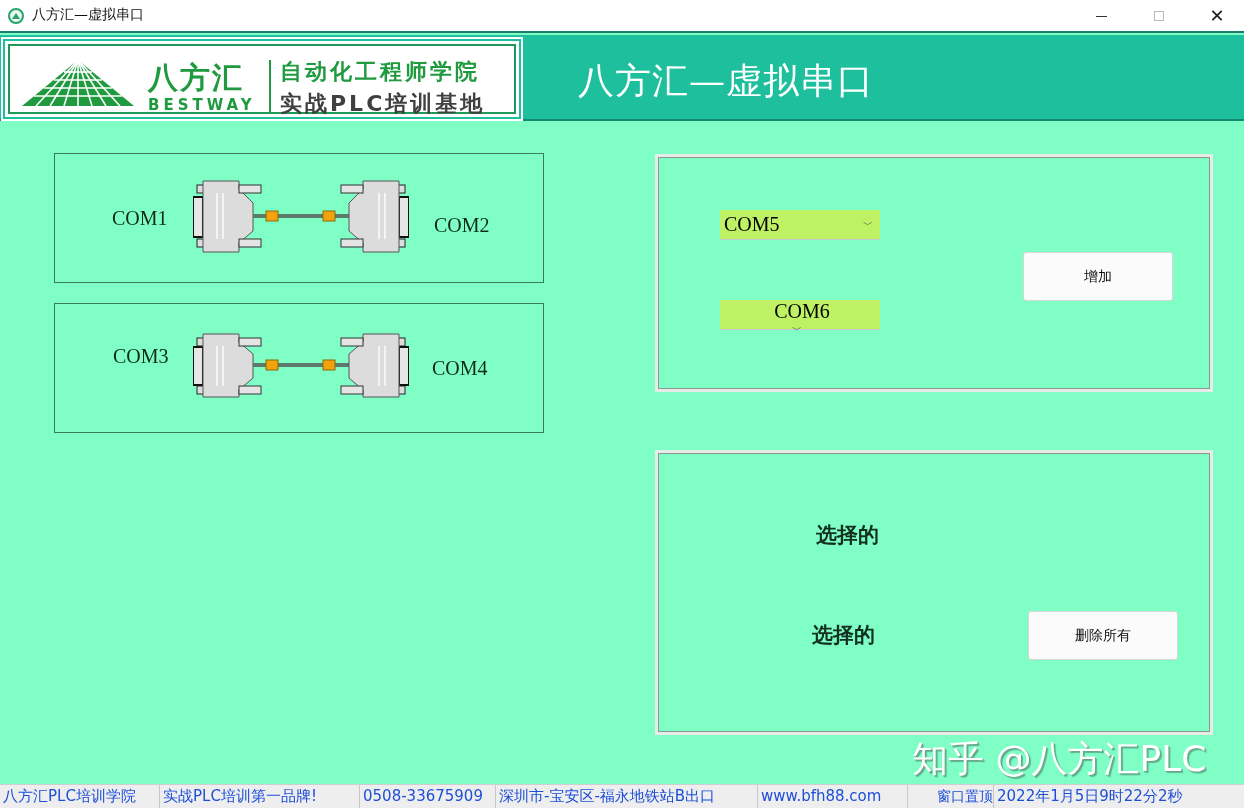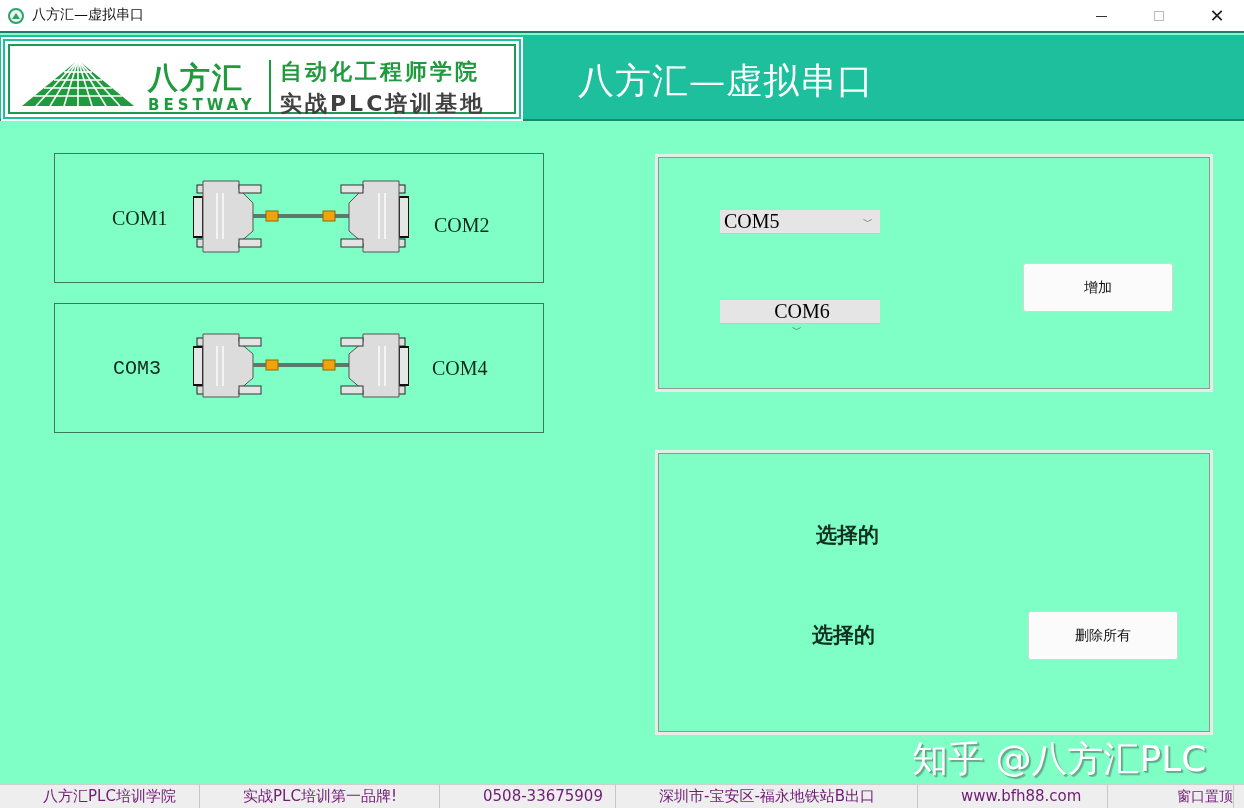--- a/index.html
+++ b/index.html
@@ -36,41 +36,41 @@
   .pair-panel.p1 { top: 153px; }
   .pair-panel.p2 { top: 303px; }
   .com-label { position: absolute; font-family: "Liberation Serif", serif; font-size: 20px; color: #102a1c; }
   .cable { position: absolute; left: 138px; top: 25px; width: 216px; height: 75px; }
 
   
   .group-panel { position: absolute; left: 655px; width: 558px; border: 3px solid #e8ece9; outline: 1px solid #8a9a90; outline-offset: -4px; background: #7fffc6; box-shadow: inset 0 0 0 1px #8a9a90; }
   .group-panel.add { top: 154px; height: 238px; }
   .group-panel.del { top: 450px; height: 285px; }
 
-  .combo { position: absolute; left: 62px; width: 160px; height: 24px; background: #e5e5e5; border-bottom: 1px solid #c8c8c8; display: flex; align-items: center; }
+  .combo { position: absolute; left: 62px; width: 160px; height: 30px; background: #bef264; border-bottom: 1px solid #c8c8c8; display: flex; align-items: center; }
   .combo.c1 { top: 53px; }
   .combo.c2 { top: 143px; flex-direction: column; }
   .combo .combo-value { padding-left: 4px; font-family: "Liberation Serif", serif; font-size: 20px; color: #000; flex: 1; }
   .combo .chevron { width: 18px; text-align: center; font-size: 10px; color: #555; padding-right: 6px; }
 
   .btn { position: absolute; width: 150px; height: 49px; background: #fbfbfb; border: 1px solid #d6d6d6; border-radius: 3px; display: flex; align-items: center; justify-content: center; font-size: 14px; color: #111; cursor: pointer; }
-  .btn.add-btn { left: 365px; top: 106px; text-align: center; }
+  .btn.add-btn { left: 365px; top: 95px; text-align: center; }
   .btn.del-btn { left: 370px; top: 68px; }
   .btn.delall-btn { left: 370px; top: 158px; }
 
   .sel-label { position: absolute; font-family: "DejaVu Serif", serif; font-weight: bold; font-size: 21px; color: #123022; }
   .sel-label.s1 { left: 158px; top: 68px; }
   .sel-label.s2 { left: 154px; top: 168px; }
 
   
   .watermark { position: absolute; left: 912px; top: 735px; font-size: 36px; color: #ffffff; text-shadow: 1px 1px 0 #6aa58c, 2px 2px 1px rgba(60,110,90,0.5); font-family: "DejaVu Sans", sans-serif; }
 
   
   .statusbar { position: absolute; left: 0; top: 784px; width: 1244px; height: 24px; background: #eeeeee; border-top: 1px solid #cfcfcf; display: flex; }
-  .status-cell { height: 24px; border-right: 1px solid #c8c8c8; padding-left: 3px; font-size: 15px; line-height: 23px; color: #701a75; white-space: nowrap; overflow: hidden; margin-left: 40px; }
+  .status-cell { height: 24px; border-right: 1px solid #c8c8c8; padding-left: 3px; font-size: 15px; line-height: 23px; color: #1d4ed8; white-space: nowrap; overflow: hidden; }
   .status-cell.btnlike { font-size: 14px; text-align: right; padding-left: 0; cursor: pointer; }
 </style>
 </head>
 <body>
 
 <div class="titlebar">
   <span class="app-icon"></span>
   <span class="title">八方汇—虚拟串口</span>
   <div class="win-btn min">
       <span class="min-glyph"></span>
@@ -137,21 +137,21 @@
       <rect x="148" y="6" width="22" height="8" fill="#e4e4e4" stroke="#333" stroke-width="1"></rect>
       <rect x="148" y="60" width="22" height="8" fill="#e4e4e4" stroke="#333" stroke-width="1"></rect>
       <line x1="186" y1="14" x2="186" y2="60" stroke="#f4f4f4" stroke-width="2"></line>
       <line x1="192" y1="14" x2="192" y2="60" stroke="#f4f4f4" stroke-width="2"></line>
     </g>
   </svg>
   <span class="com-label" style="left:379px; top:60px;">COM2</span>
 </div>
 
 <div class="pair-panel p2">
-  <span class="com-label" style="left:58px; top:53px;font-family:Liberation Mono, monospace;">COM3</span>
+  <span class="com-label" style="left:58px; top:41px;">COM3</span>
   <svg class="cable" style="top:28px;" viewBox="0 0 216 75">
     <g>
       <rect x="4" y="6" width="10" height="8" fill="#ddd" stroke="#222" stroke-width="1"></rect>
       <rect x="4" y="54" width="10" height="8" fill="#ddd" stroke="#222" stroke-width="1"></rect>
       <rect x="0" y="15" width="10" height="38" fill="#e6e6e6" stroke="#111" stroke-width="2"></rect>
       <polygon points="10,2 46,2 46,10 60,22 60,46 46,58 46,65 10,65" fill="#dcdcdc" stroke="#555" stroke-width="1"></polygon>
       <rect x="46" y="6" width="22" height="8" fill="#e4e4e4" stroke="#333" stroke-width="1"></rect>
       <rect x="46" y="54" width="22" height="8" fill="#e4e4e4" stroke="#333" stroke-width="1"></rect>
       <line x1="24" y1="14" x2="24" y2="54" stroke="#f4f4f4" stroke-width="2"></line>
       <line x1="30" y1="14" x2="30" y2="54" stroke="#f4f4f4" stroke-width="2"></line>
@@ -191,13 +191,14 @@
 
 <div class="watermark">知乎 @八方汇PLC</div>
 
 <div class="statusbar">
   <div class="status-cell" style="width:160px;">八方汇PLC培训学院</div>
   <div class="status-cell" style="width:200px;">实战PLC培训第一品牌!</div>
   <div class="status-cell" style="width:136px;">0508-33675909</div>
   <div class="status-cell" style="width:262px;">深圳市-宝安区-福永地铁站B出口</div>
   <div class="status-cell" style="width:150px;">www.bfh88.com</div>
   <div class="status-cell btnlike" style="width:86px;">窗口置顶</div>
+  <div class="status-cell" style="width:250px; border-right:none;">2022年1月5日9时22分2秒</div>
 </div>
 
 </body></html>

